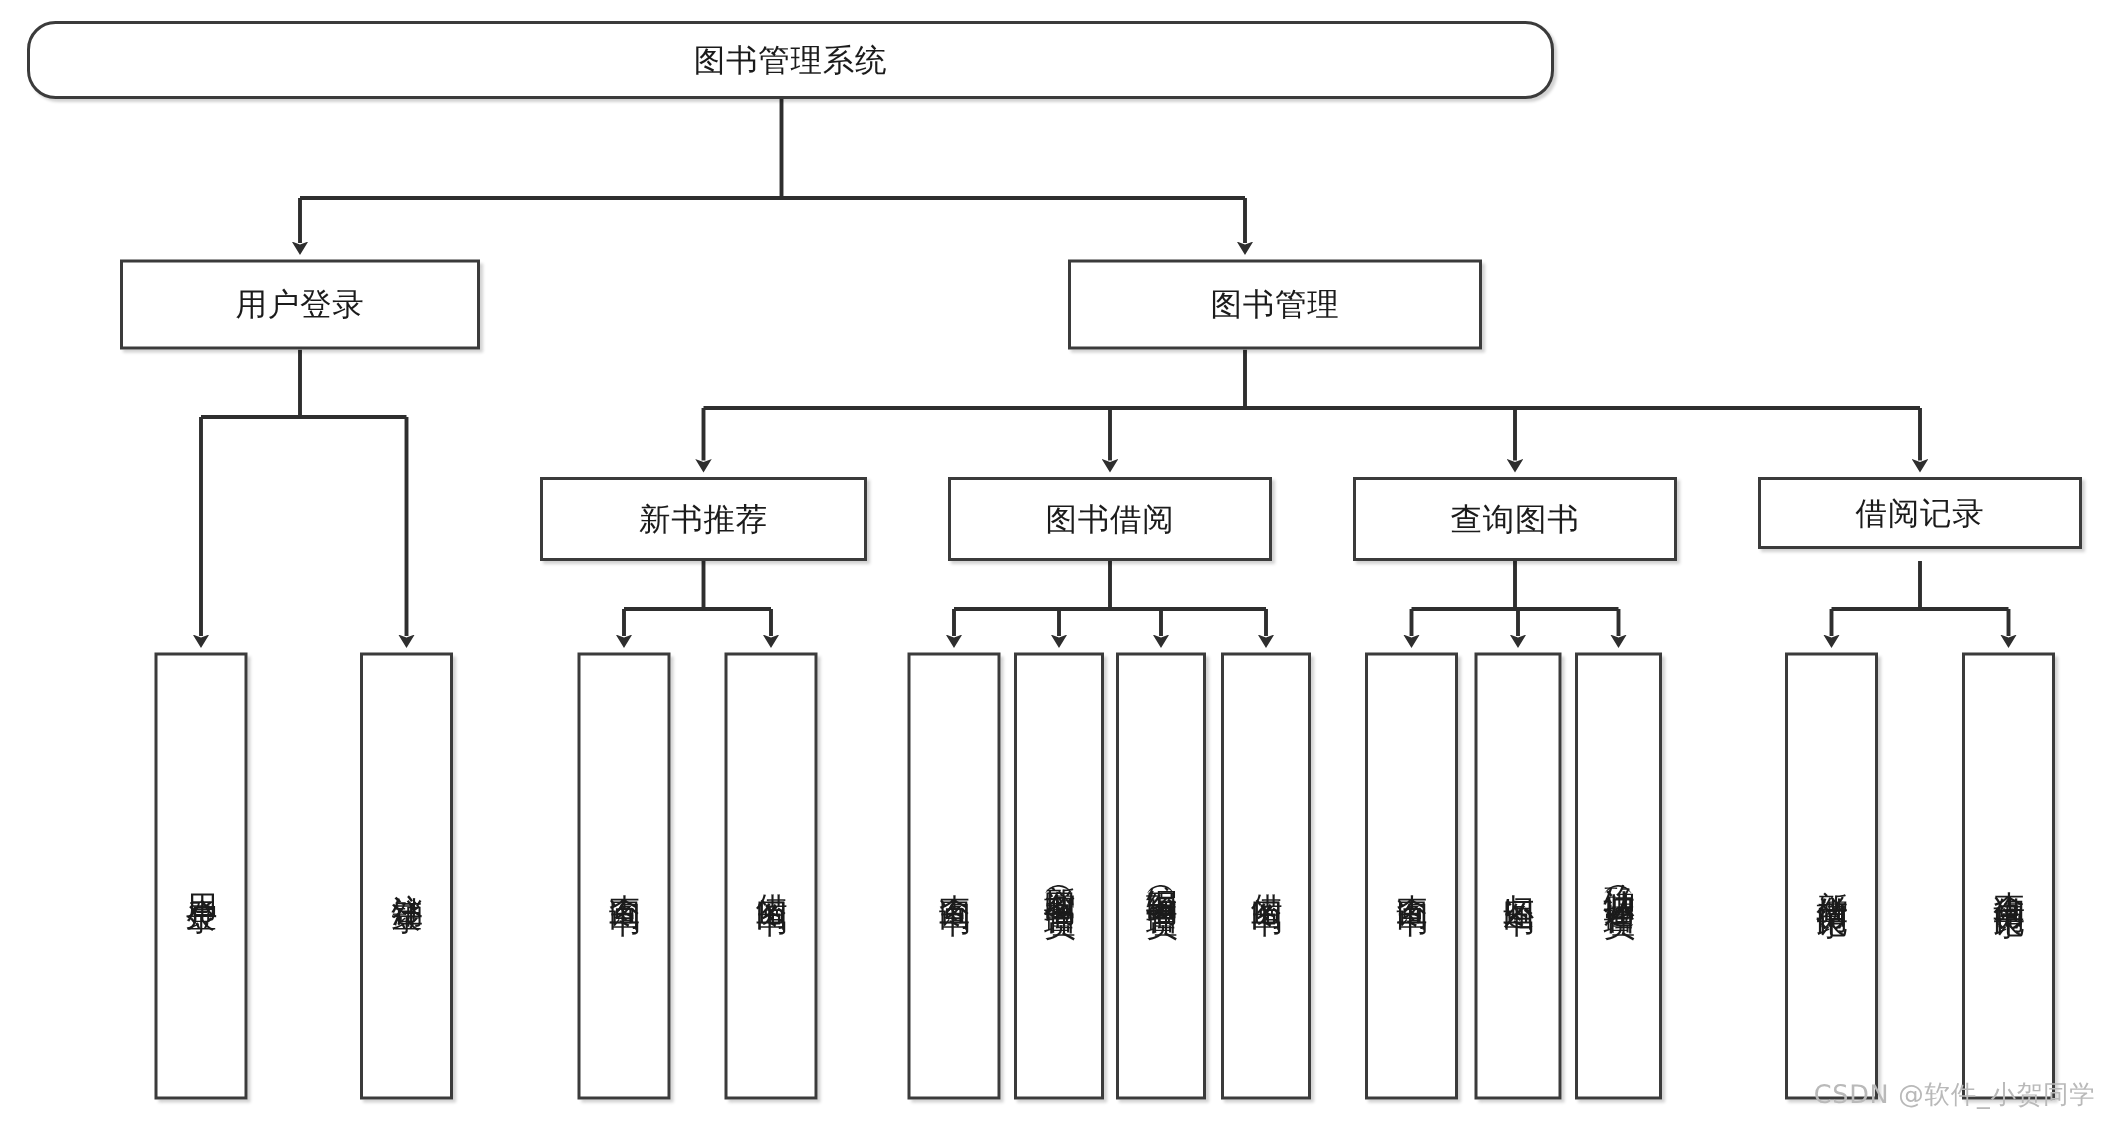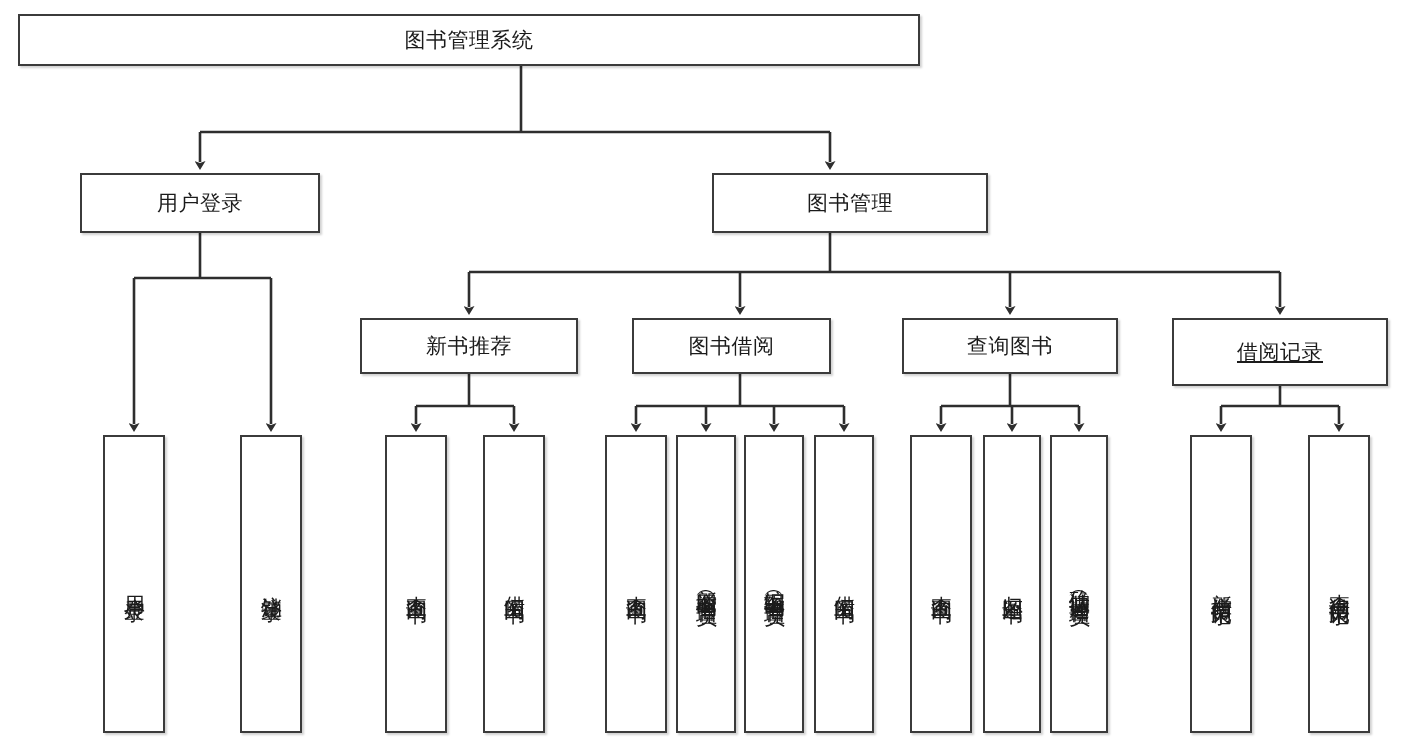--- a/index.html
+++ b/index.html
@@ -112,39 +112,39 @@
         <path d="M1012 406 L1012 424" marker-end="url(#arrowhead)"></path>
         <path d="M1079 406 L1079 424" marker-end="url(#arrowhead)"></path>
         <path d="M1280 374 L1280 406"></path>
         <path d="M1221 406 L1339 406"></path>
         <path d="M1221 406 L1221 424" marker-end="url(#arrowhead)"></path>
         <path d="M1339 406 L1339 424" marker-end="url(#arrowhead)"></path>
       </g>
   </svg>
 
   <div id="nodes-layer">
-      <div class="node horiz" style="left: 18px; top: 14px; width: 902px; height: 52px;">
+      <div class="node horiz" style="left: 18px; top: 14px; width: 1018px; height: 52px; border-radius: 19px;">
         <span class="lbl">图书管理系统</span>
       </div>
       <div class="node horiz" style="left: 80px; top: 173px; width: 240px; height: 60px;">
         <span class="lbl">用户登录</span>
       </div>
       <div class="node horiz" style="left: 712px; top: 173px; width: 276px; height: 60px;">
         <span class="lbl">图书管理</span>
       </div>
       <div class="node horiz" style="left: 360px; top: 318px; width: 218px; height: 56px; align-items: center;">
         <span class="lbl">新书推荐</span>
       </div>
-      <div class="node horiz" style="left: 632px; top: 318px; width: 199px; height: 56px;">
+      <div class="node horiz" style="left: 632px; top: 318px; width: 216px; height: 56px;">
         <span class="lbl">图书借阅</span>
       </div>
       <div class="node horiz" style="left: 902px; top: 318px; width: 216px; height: 56px;">
         <span class="lbl">查询图书</span>
       </div>
-      <div class="node horiz" style="left: 1172px; top: 318px; width: 216px; height: 68px; text-decoration: underline;">
+      <div class="node horiz" style="left: 1172px; top: 318px; width: 216px; height: 48px;">
         <span class="lbl">借阅记录</span>
       </div>
       <div class="node vert" style="left: 103px; top: 435px; width: 62px; height: 298px;">
         <span class="lbl">用户登录</span>
       </div>
       <div class="node vert" style="left: 240px; top: 435px; width: 62px; height: 298px;">
         <span class="lbl">注销登录</span>
       </div>
       <div class="node vert" style="left: 385px; top: 435px; width: 62px; height: 298px;">
         <span class="lbl">查询图书</span>
@@ -174,13 +174,14 @@
         <span class="lbl">确认归还（管理员）</span>
       </div>
       <div class="node vert" style="left: 1190px; top: 435px; width: 62px; height: 298px;">
         <span class="lbl">新增借阅记录</span>
       </div>
       <div class="node vert" style="left: 1308px; top: 435px; width: 62px; height: 298px;">
         <span class="lbl">查询借阅记录</span>
       </div>
     </div>
 
+  <div id="watermark">CSDN @软件_小贺同学</div>
 </div>
 
 </body></html>

